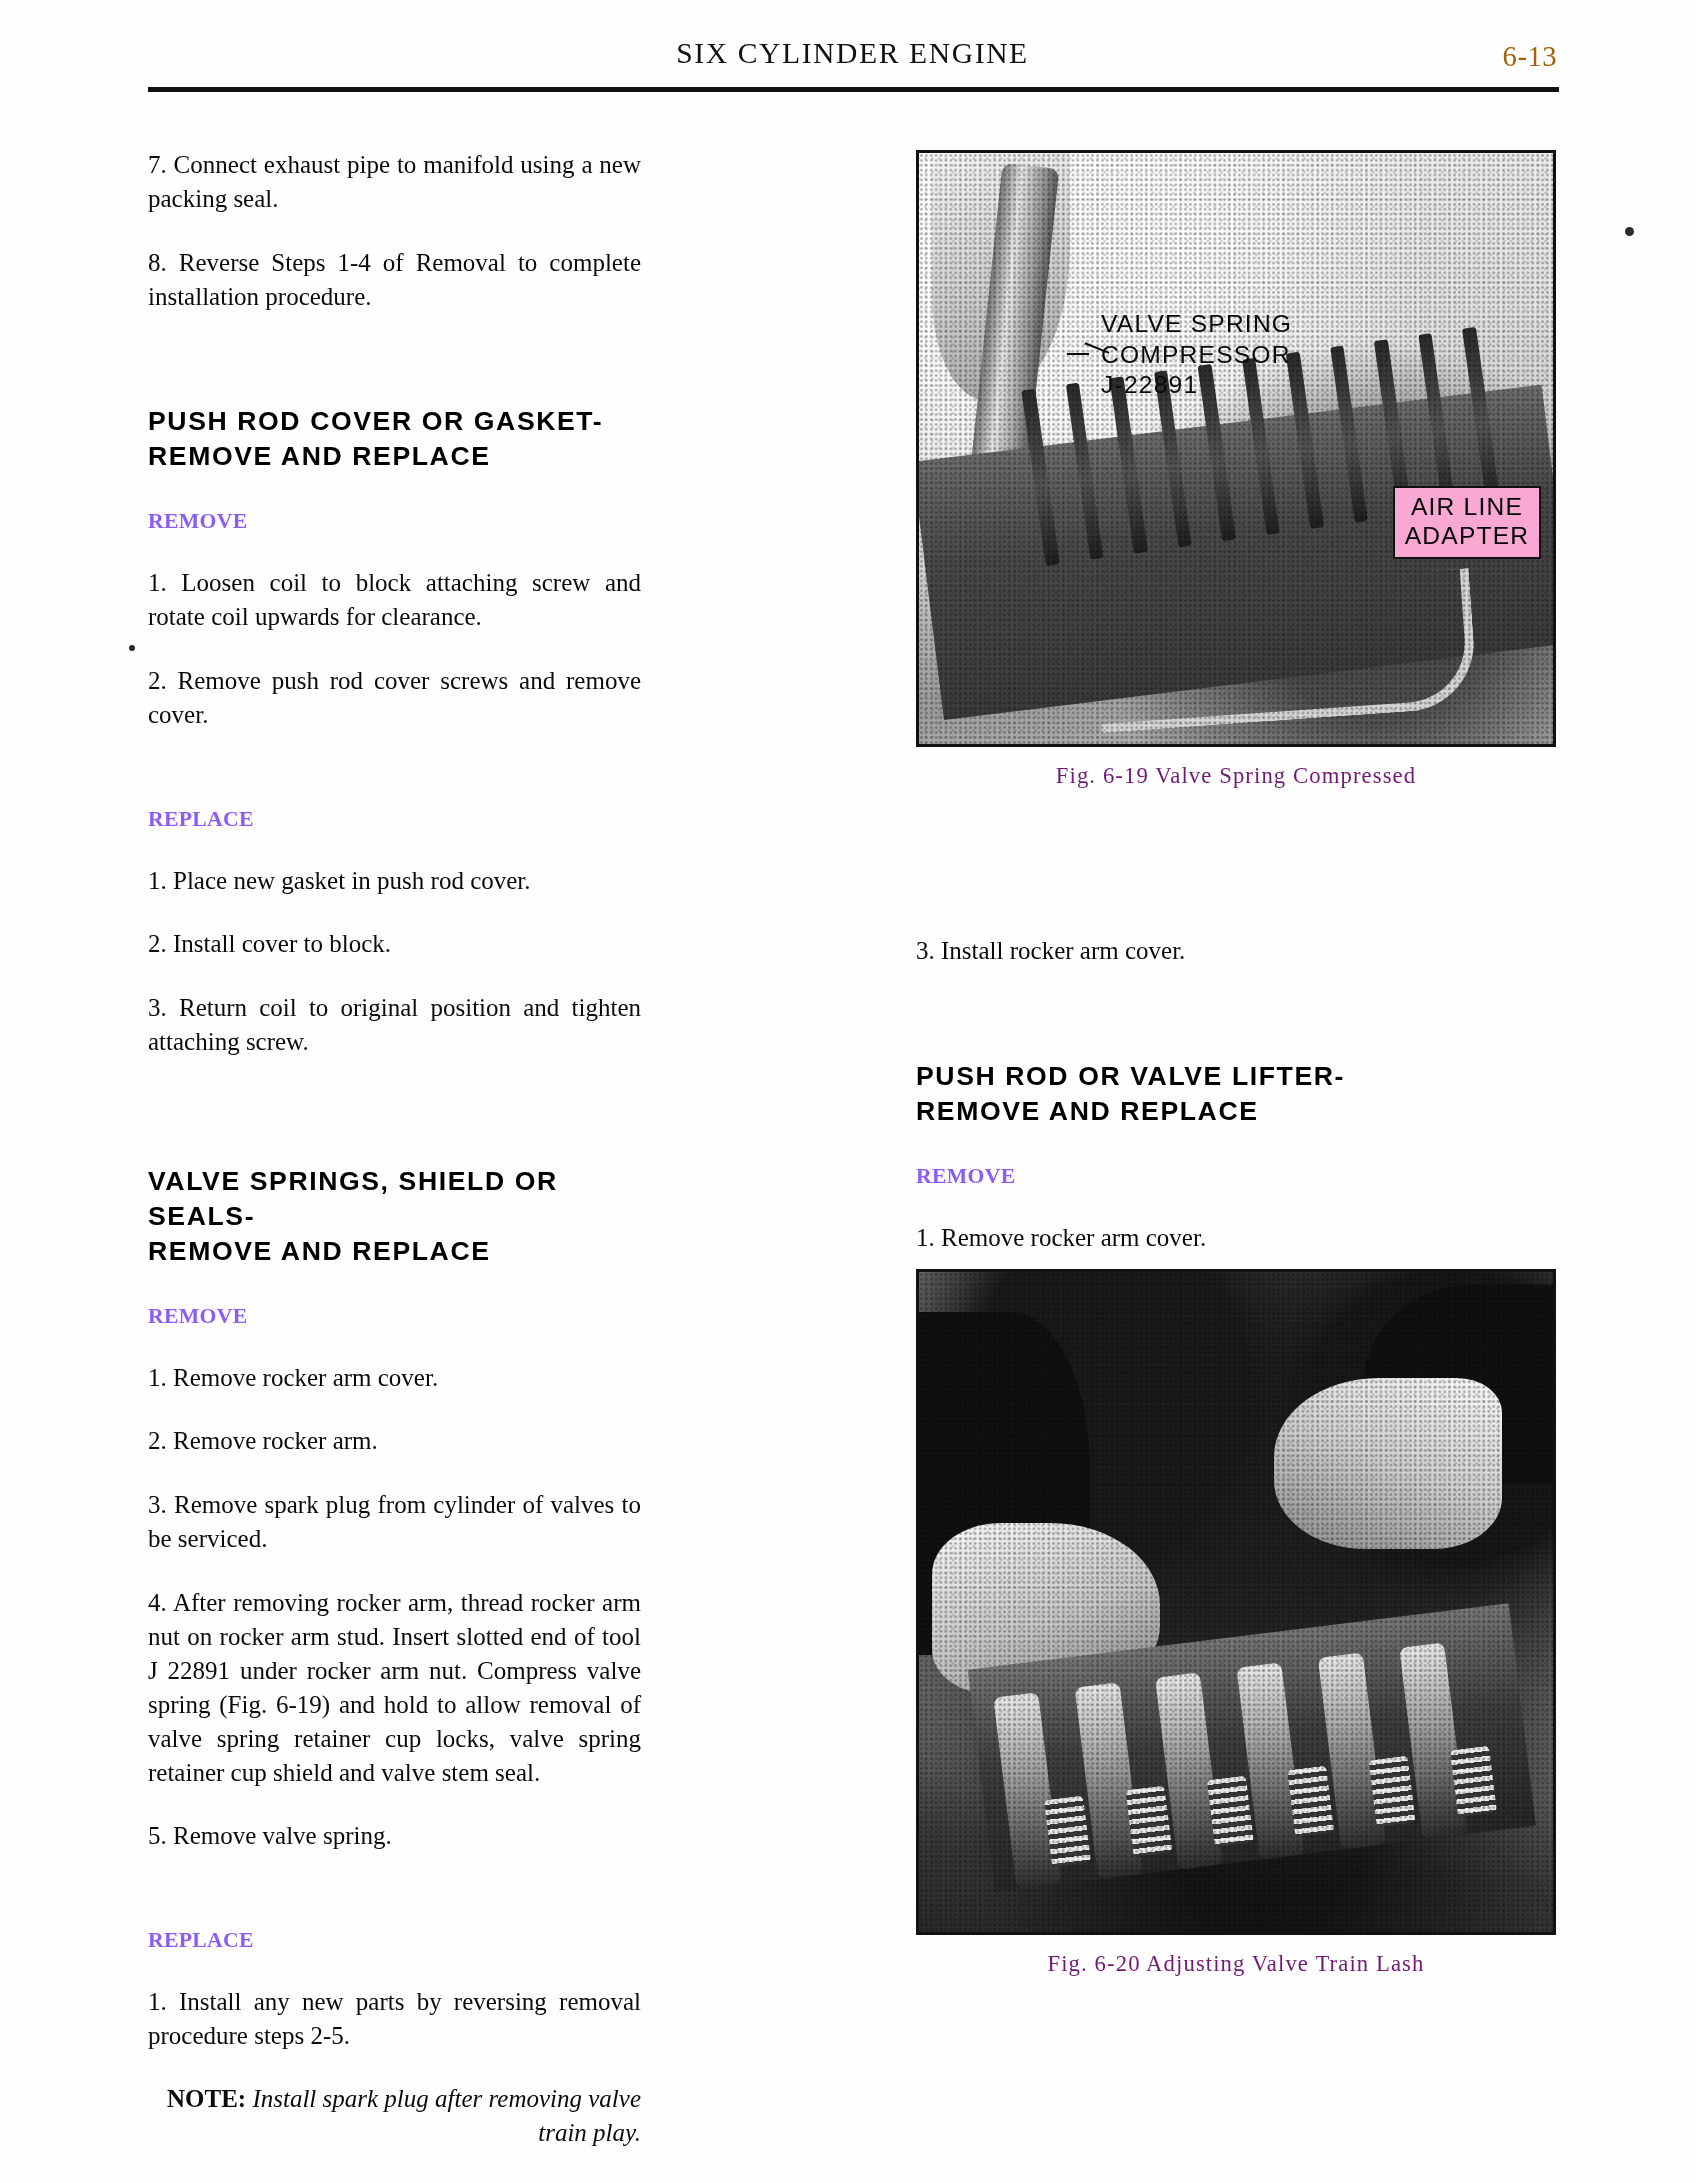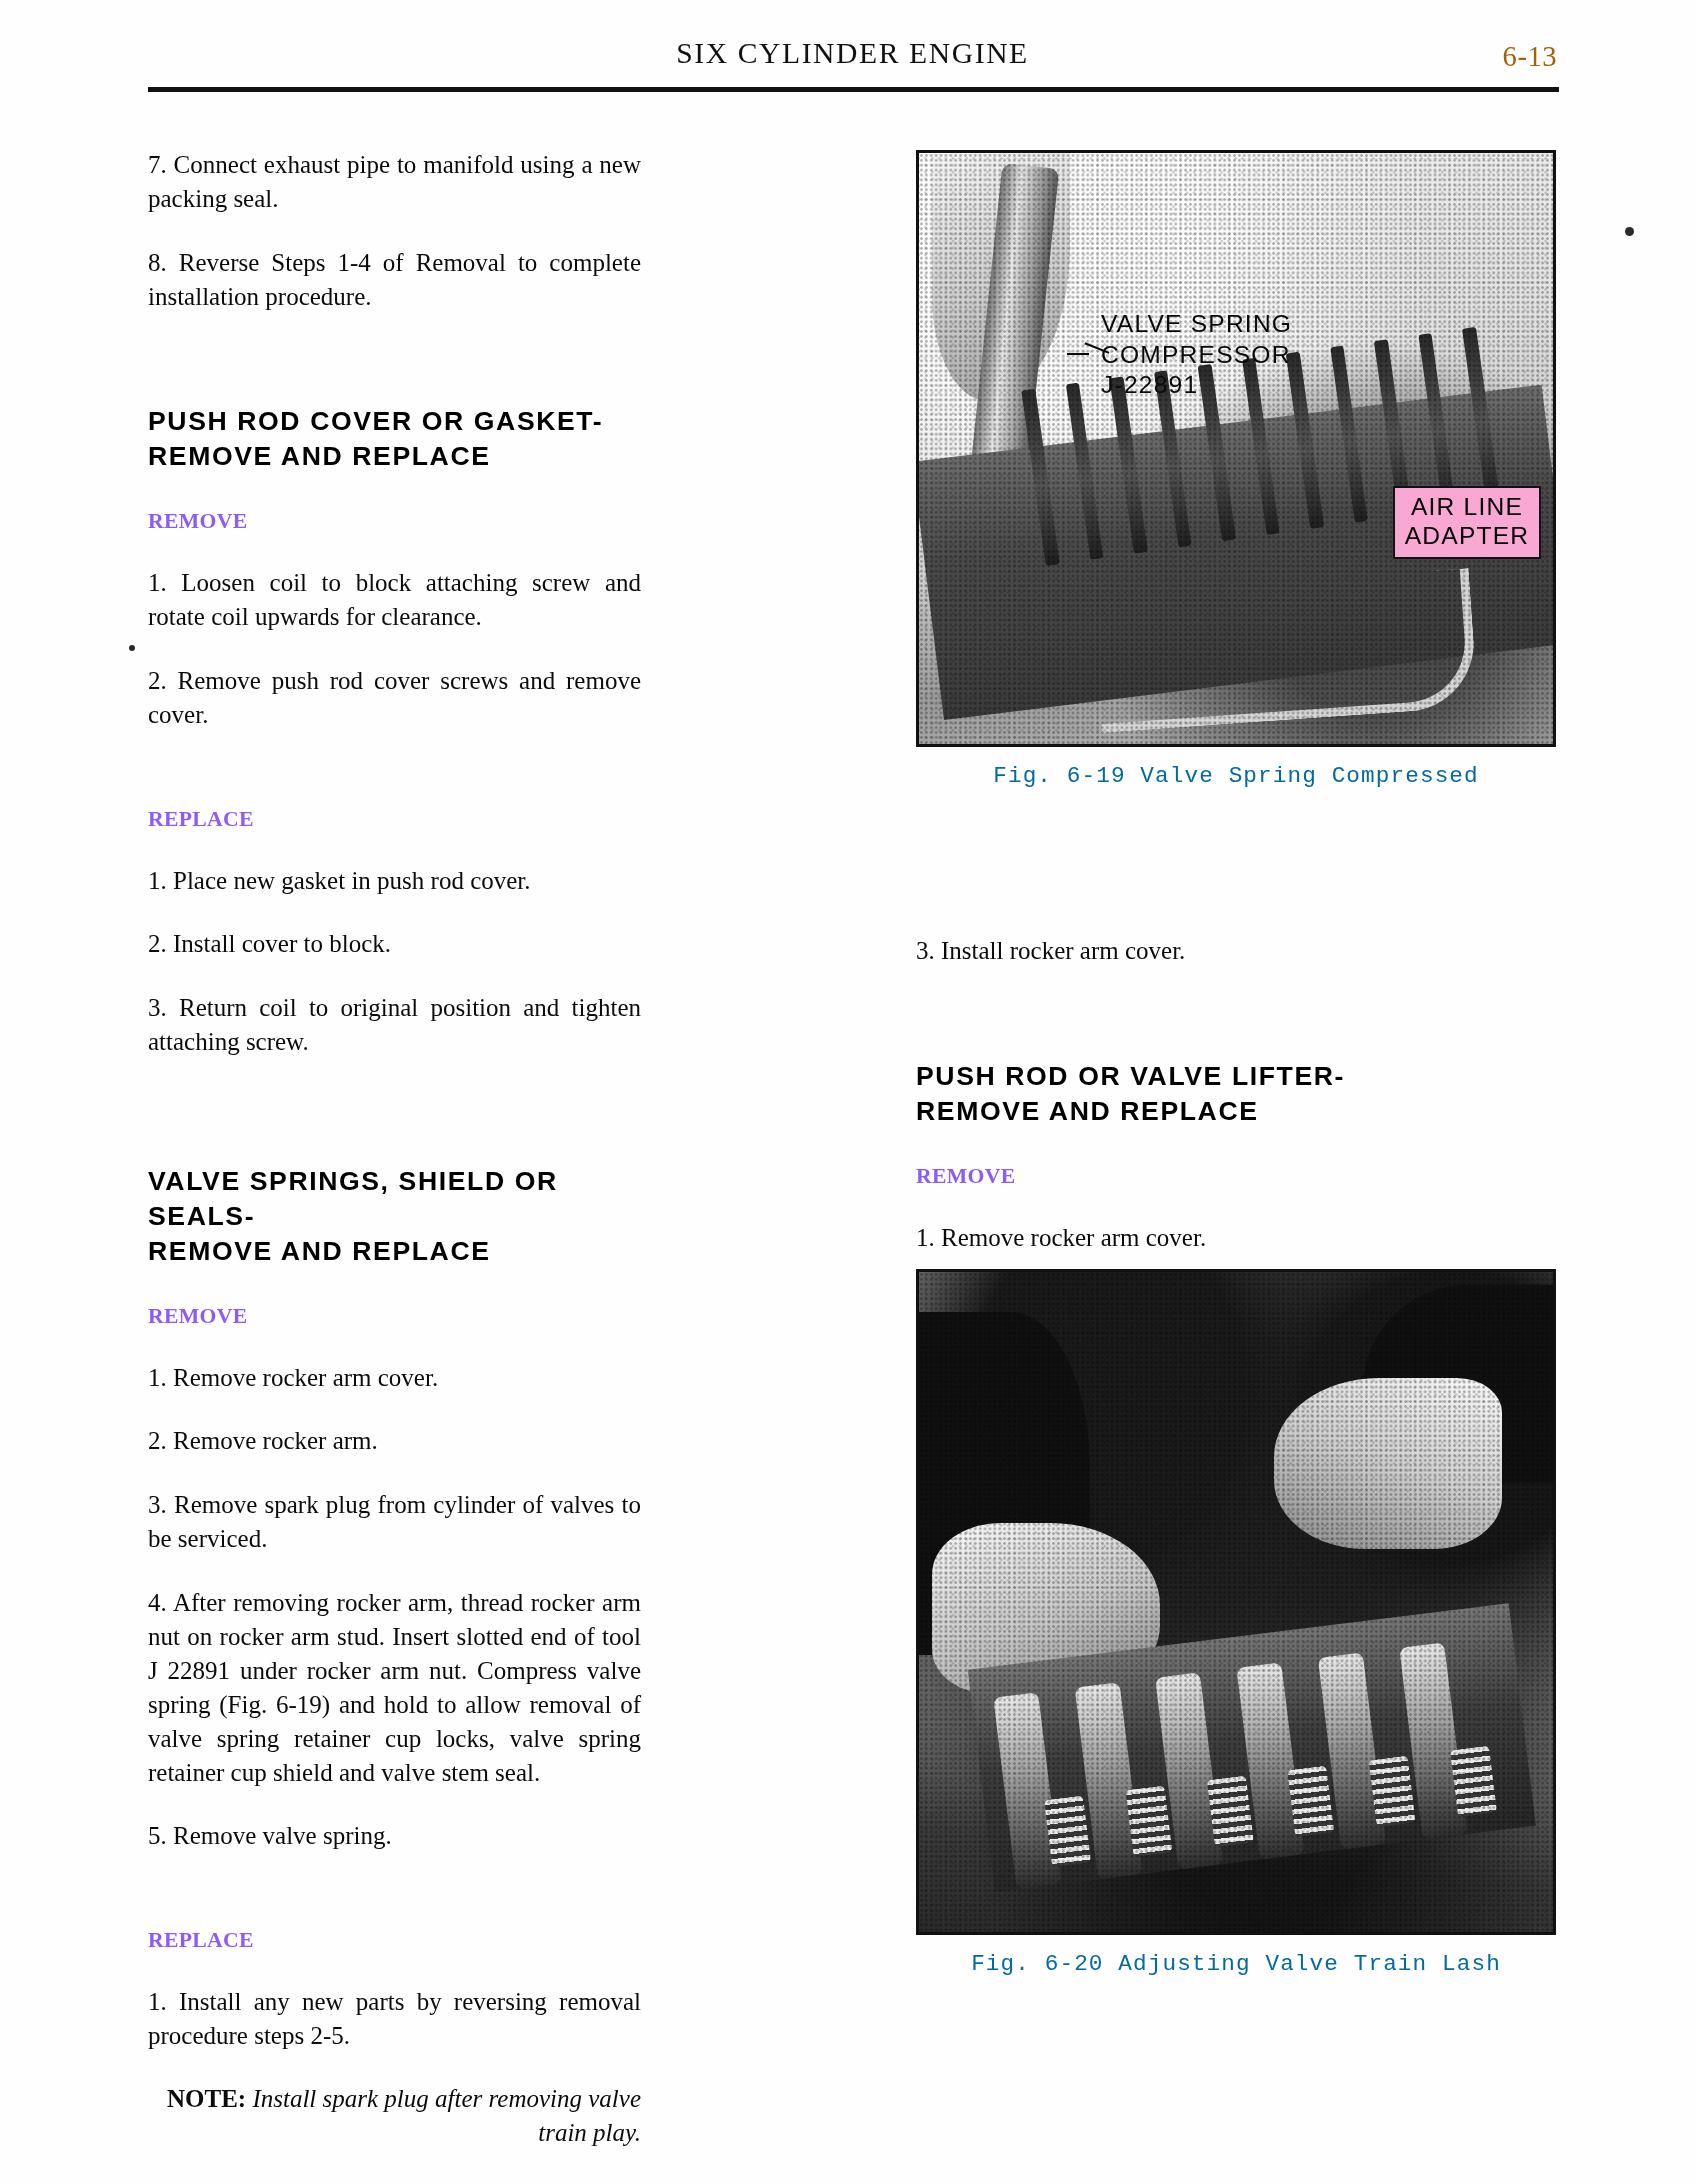--- a/index.html
+++ b/index.html
@@ -123,24 +123,24 @@
   .figure { position: absolute; }
   .figure-frame {
     position: relative;
     border: 3px solid #111;
     background: #efefef;
     overflow: hidden;
   }
   .fig-caption {
     margin-top: 15.8px;
     text-align: center;
-    font-family: Liberation Mono, monospace;
+    font-family: Liberation Serif, serif;
     font-size: 22.7px;
     letter-spacing: 1.1px;
-    color: #0369a1;
+    color: #701a75;
   }
 
   #figure-19 { left: 916px; top: 150px; width: 640px; }
   #figure-19 .figure-frame { height: 591px; }
   #figure-20 { left: 916px; top: 1269px; width: 640px; }
   #figure-20 .figure-frame { height: 660px; }
 
   
   .photo-a {
     position: absolute; inset: 0;

